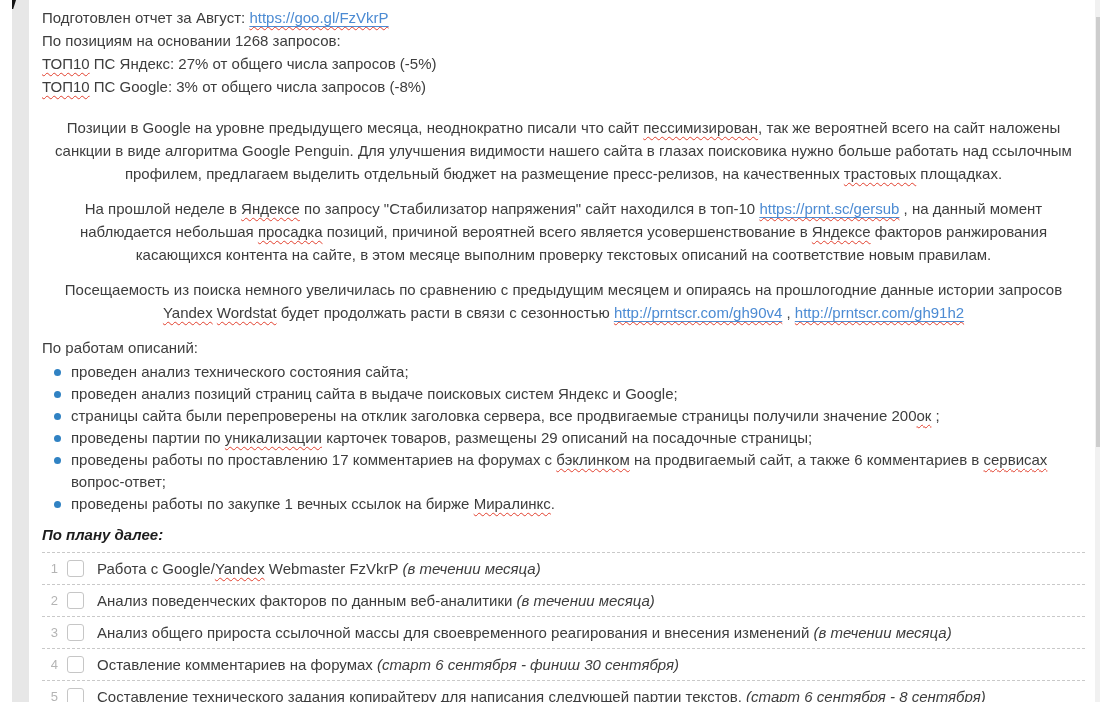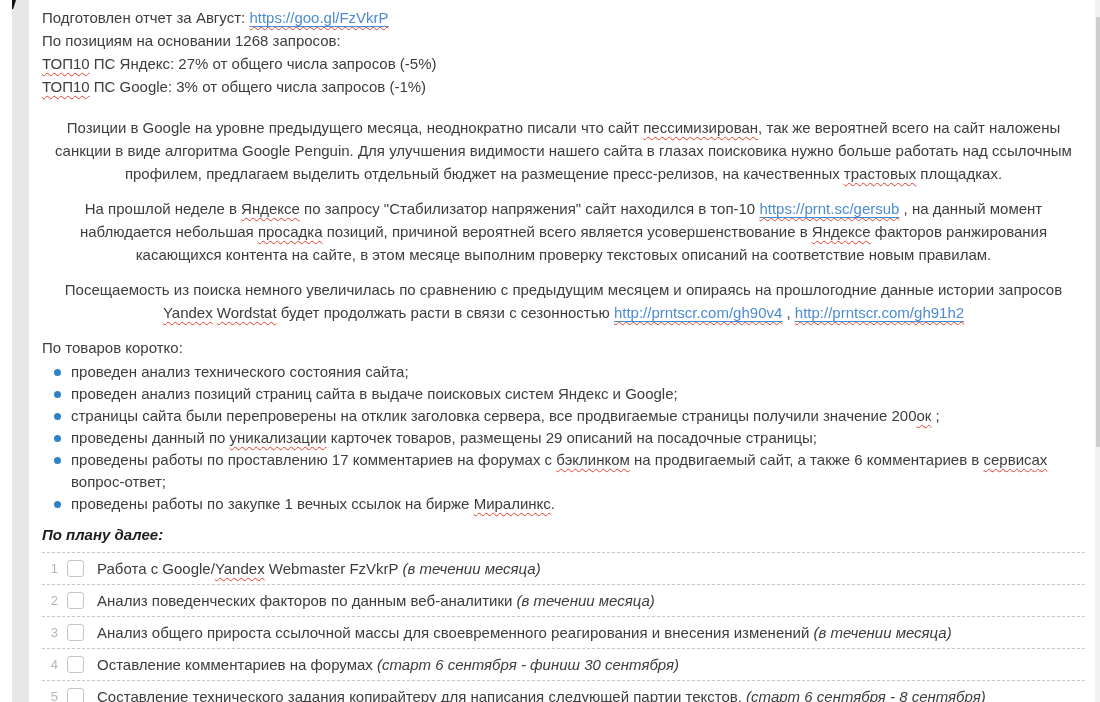--- a/index.html
+++ b/index.html
@@ -55,34 +55,34 @@
 
 <div class="screen">
   <div class="gutter"></div>
   <div class="corner"></div>
 
   <div class="content">
     <div class="intro" id="intro">
         <p class="line"><span>Подготовлен отчет за Август: </span><span class="sp"><a href="#" class="lnk">https://goo.gl/FzVkrP</a></span></p>
         <p class="line"><span>По позициям на основании 1268 запросов:</span></p>
         <p class="line"><span class="sp"><span>ТОП10</span></span><span> ПС Яндекс: 27% от общего числа запросов (-5%)</span></p>
-        <p class="line"><span class="sp"><span>ТОП10</span></span><span> ПС Google: 3% от общего числа запросов (-1%)</span></p>
+        <p class="line"><span class="sp"><span>ТОП10</span></span><span> ПС Google: 3% от общего числа запросов (-8%)</span></p>
       </div>
     <div id="paras">
         <p class="para"><span>Позиции в Google на уровне предыдущего месяца, неоднократно писали что сайт </span><span class="sp"><span>пессимизирован</span></span><span>, так же вероятней всего на сайт наложены санкции в виде алгоритма Google Penguin. Для улучшения видимости нашего сайта в глазах поисковика нужно больше работать над ссылочным профилем, предлагаем выделить отдельный бюджет на размещение пресс-релизов, на качественных </span><span class="sp"><span>трастовых</span></span><span> площадках.</span></p>
         <p class="para"><span>На прошлой неделе в </span><span class="sp"><span>Яндексе</span></span><span> по запросу "Стабилизатор напряжения" сайт находился в топ-10 </span><span class="sp"><a href="#" class="lnk">https://prnt.sc/gersub</a></span><span> , на данный момент наблюдается небольшая </span><span class="sp"><span>просадка</span></span><span> позиций, причиной вероятней всего является усовершенствование в </span><span class="sp"><span>Яндексе</span></span><span> факторов ранжирования касающихся контента на сайте, в этом месяце выполним проверку текстовых описаний на соответствие новым правилам.</span></p>
         <p class="para"><span>Посещаемость из поиска немного увеличилась по сравнению с предыдущим месяцем и опираясь на прошлогодние данные истории запросов </span><span class="sp"><span>Yandex</span></span><span> </span><span class="sp"><span>Wordstat</span></span><span> будет продолжать расти в связи с сезонностью </span><span class="sp"><a href="#" class="lnk">http://prntscr.com/gh90v4</a></span><span>  , </span><span class="sp"><a href="#" class="lnk">http://prntscr.com/gh91h2</a></span></p>
       </div>
 
-    <p class="works-h">По товаров коротко:</p>
+    <p class="works-h">По работам описаний:</p>
     <ul class="works" id="works">
         <li><span class="bullet"></span><span>проведен анализ технического состояния сайта;</span></li>
         <li><span class="bullet"></span><span>проведен анализ позиций страниц сайта в выдаче поисковых систем Яндекс и Google;</span></li>
         <li><span class="bullet"></span><span>страницы сайта были перепроверены на отклик заголовка сервера, все продвигаемые страницы получили значение 200</span><span class="sp"><span>ок</span></span><span> ;</span></li>
-        <li><span class="bullet"></span><span>проведены данный по </span><span class="sp"><span>уникализации</span></span><span> карточек товаров, размещены 29 описаний на посадочные страницы;</span></li>
+        <li><span class="bullet"></span><span>проведены партии по </span><span class="sp"><span>уникализации</span></span><span> карточек товаров, размещены 29 описаний на посадочные страницы;</span></li>
         <li><span class="bullet"></span><span>проведены работы по проставлению 17 комментариев на форумах с </span><span class="sp"><span>бэклинком</span></span><span> на продвигаемый сайт, а также 6 комментариев в </span><span class="sp"><span>сервисах</span></span><span> вопрос-ответ;</span></li>
         <li><span class="bullet"></span><span>проведены работы по закупке 1 вечных ссылок на бирже </span><span class="sp"><span>Миралинкс</span></span><span>.</span></li>
       </ul>
 
     <p class="plan-h">По плану далее:</p>
     <div id="plan">
         <div class="plan-row">
           <span class="num">1</span>
           <div class="cb"></div>
           <div class="lbl"><span>Работа с Google/</span><span class="sp"><span>Yandex</span></span><span> Webmaster FzVkrP </span><span class="it">(в течении месяца)</span></div>

